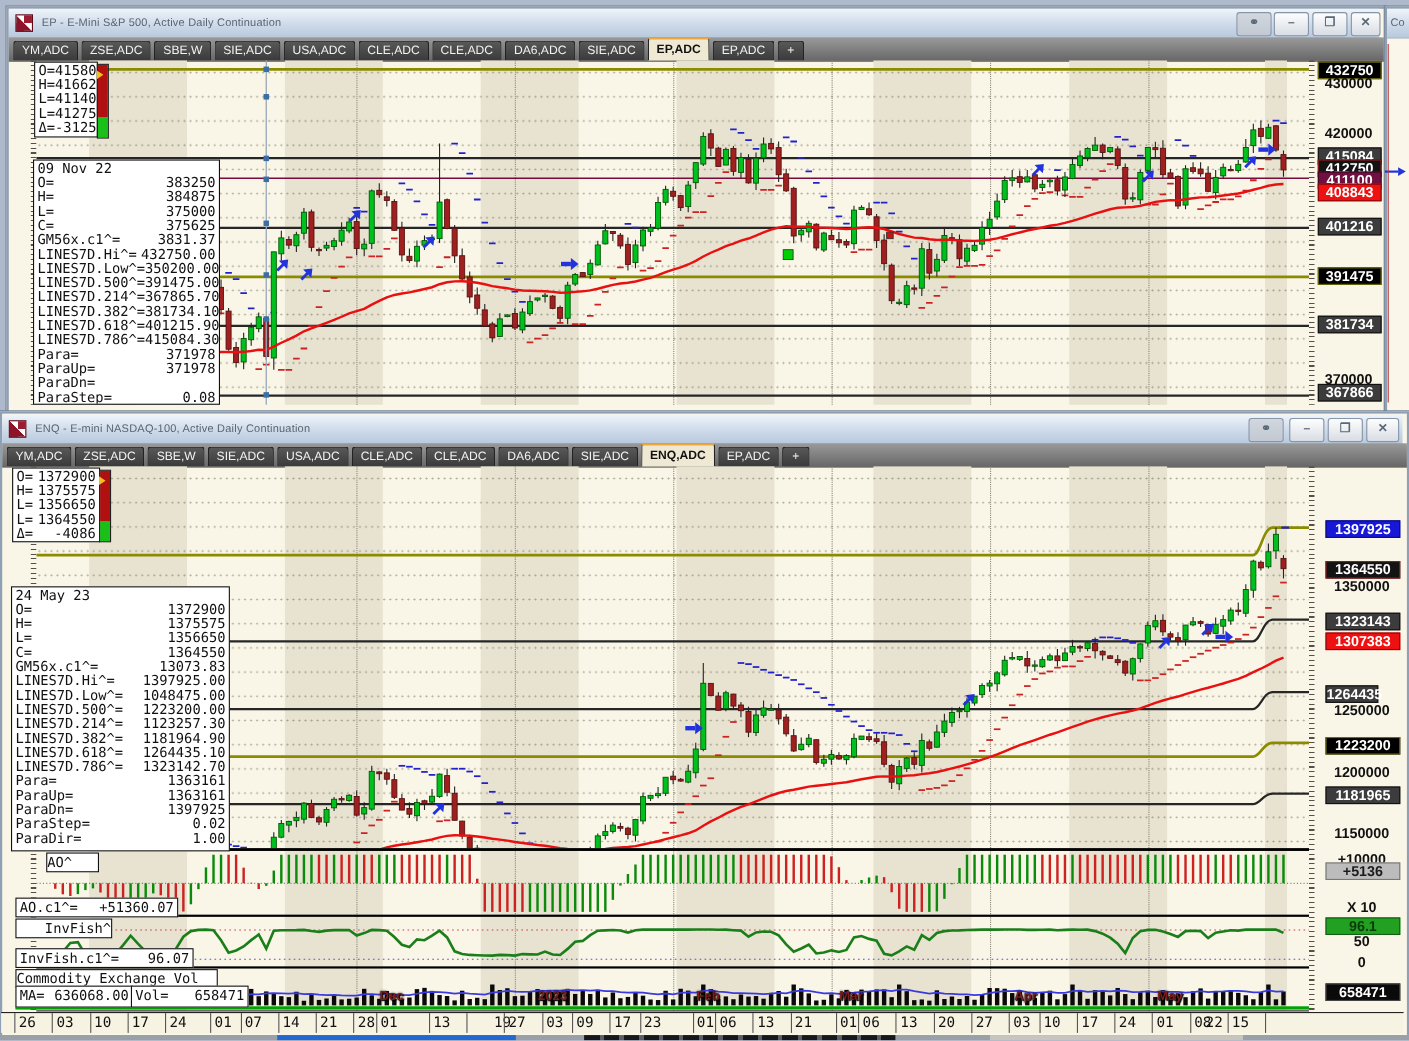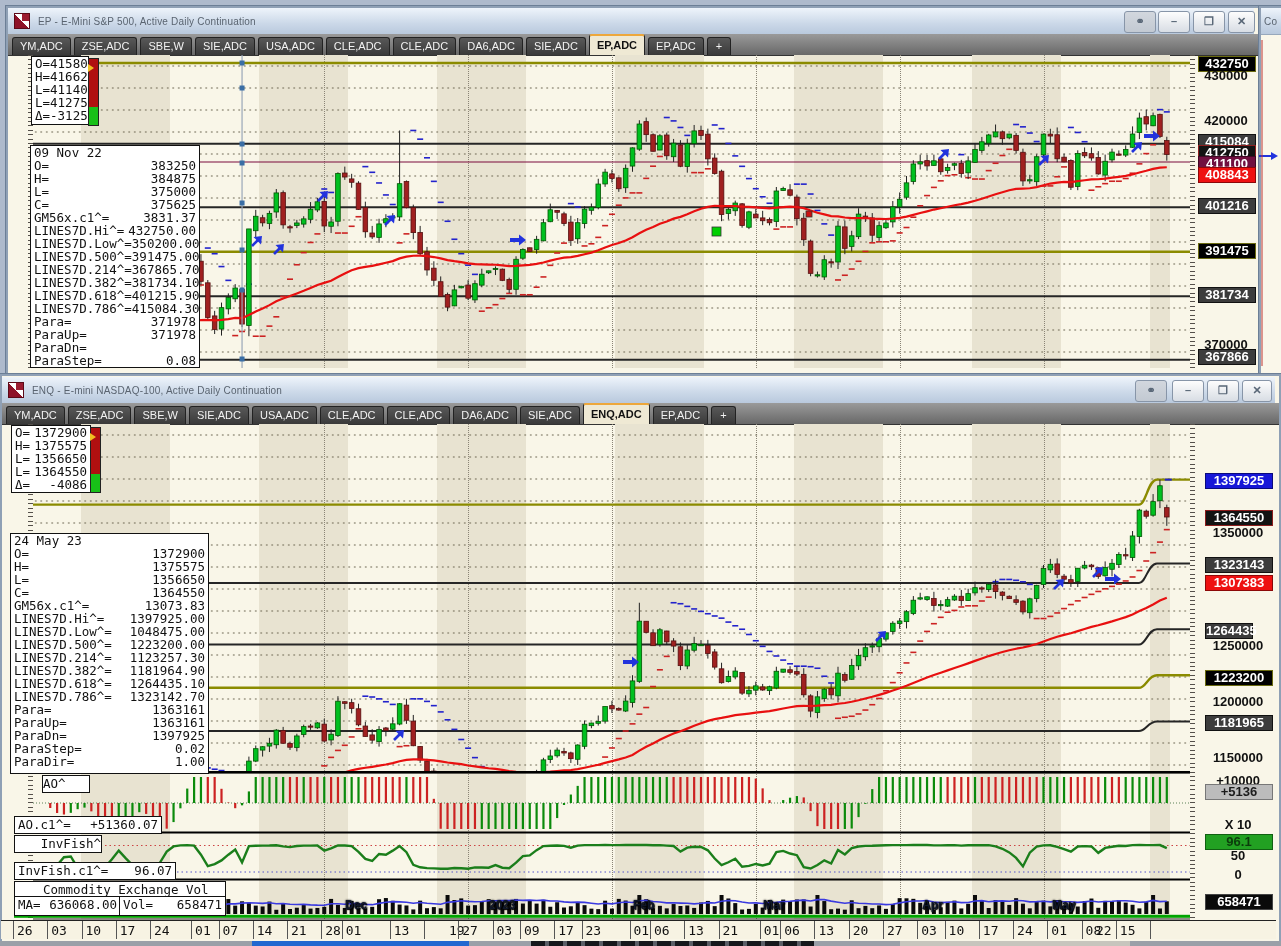--- a/index.html
+++ b/index.html
@@ -31,21 +31,21 @@
   .b-purple{background:#701040;color:#fff;border:1px solid #400824;}
   .b-red{background:#ee1111;color:#fff;border:1px solid #8c0808;}
   .b-blue{background:#1717d8;color:#fff;border:1px solid #0a0a7c;}
   .b-green{background:#22a022;color:#0c3c0c;border:1px solid #116011;}
   .b-gray{background:#bcbcbc;color:#1c1c1c;border:1px solid #777;}
   .b-blackvol{background:#0a0a0a;color:#fff;border:1px solid #444;}
   .b-plain{background:transparent;color:#111;font-weight:bold;}
   .axis{position:absolute;background:#f7f3e3;border-top:1px solid #222;font-family:"DejaVu Sans Mono",monospace;font-size:13px;color:#111;z-index:8;}
   .tick{position:absolute;top:2px;}
   .ticksep{position:absolute;top:0;bottom:0;width:1px;background:#555;}
-  .mlabel{position:absolute;color:#0f172a;font-size:12px;font-weight:bold;text-shadow:0 0 2px #000,1px 1px 1px #000;z-index:9;font-family:"Liberation Sans",sans-serif;}
+  .mlabel{position:absolute;color:#7f1d1d;font-size:12px;font-weight:bold;text-shadow:0 0 2px #000,1px 1px 1px #000;z-index:9;font-family:"Liberation Sans",sans-serif;}
   #overlay{position:absolute;left:0;top:0;z-index:5;pointer-events:none;}
   .qicon{position:absolute;width:9px;z-index:10;border:1px solid #222;}
   .strip{position:absolute;z-index:2;}
 </style>
 </head>
 <body>
 
 <div id="page">
 
   <div class="win" style="left:6px;top:6px;width:1250px;height:366px;"></div>
@@ -1727,21 +1727,21 @@
       <div style="position:absolute;left:-1px;top:5px;width:0;height:0;border-left:6px solid #f0c020;border-top:4px solid transparent;border-bottom:4px solid transparent;"></div>
     </div>
     <div class="box" style="left:14px;top:775px;width:46px;height:16px;margin-left:28px;">AO^</div>
     <div class="box" style="left:14px;top:816px;width:146px;height:16px;">
       <div class="r"><span>AO.c1^=</span><span>+51360.07</span></div>
     </div>
     <div class="box" style="left:14px;top:835px;width:86px;height:16px;text-align:right;">InvFish^</div>
     <div class="box" style="left:14px;top:862px;width:160px;height:16px;">
       <div class="r"><span>InvFish.c1^=</span><span>96.07</span></div>
     </div>
-    <div class="box" style="left:14px;top:881px;width:182px;height:15px;padding-left:28px;">Commodity Exchange Vol</div>
+    <div class="box" style="left:14px;top:881px;width:182px;height:15px;">Commodity Exchange Vol</div>
     <div class="box" style="left:14px;top:896px;width:105px;height:18px;">
       <div class="r"><span>MA=</span><span>636068.00</span></div>
     </div>
     <div class="box" style="left:119px;top:896px;width:105px;height:18px;">
       <div class="r"><span>Vol=</span><span>658471</span></div>
     </div>
     <div class="mlabel" style="left:345px;top:898px;">Dec</div>
     <div class="mlabel" style="left:489px;top:898px;">2023</div>
     <div class="mlabel" style="left:633px;top:898px;">Feb</div>
     <div class="mlabel" style="left:763px;top:898px;">Mar</div>

